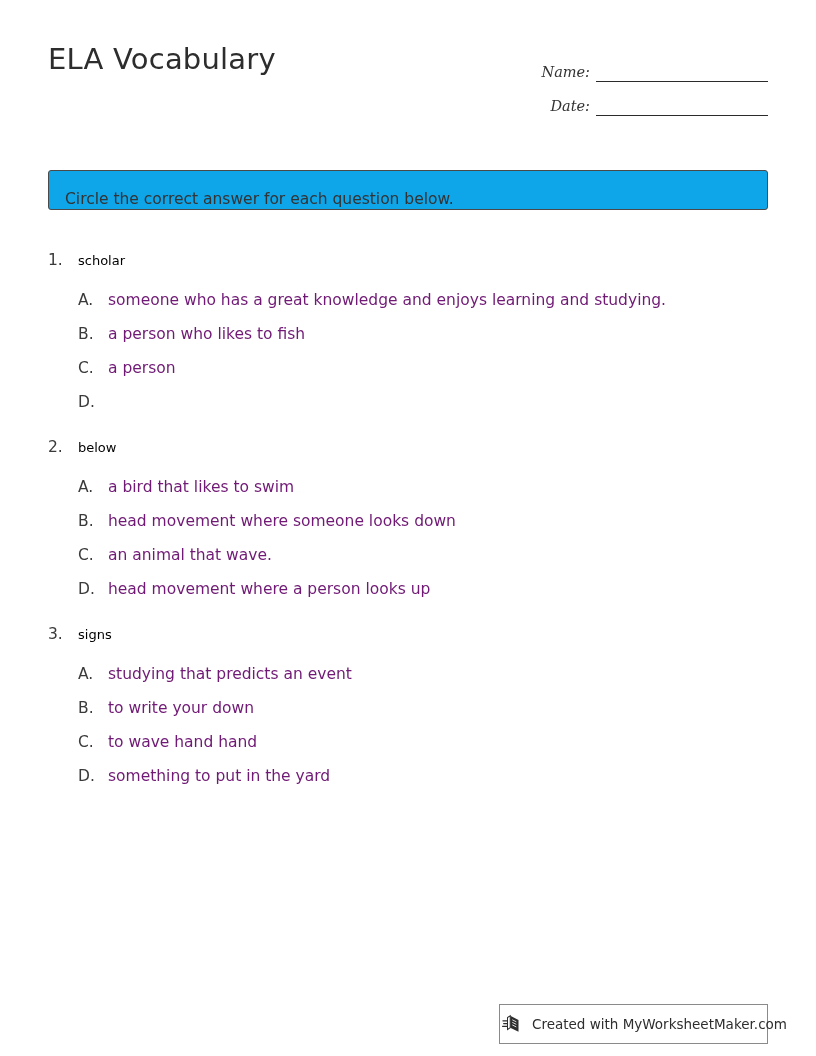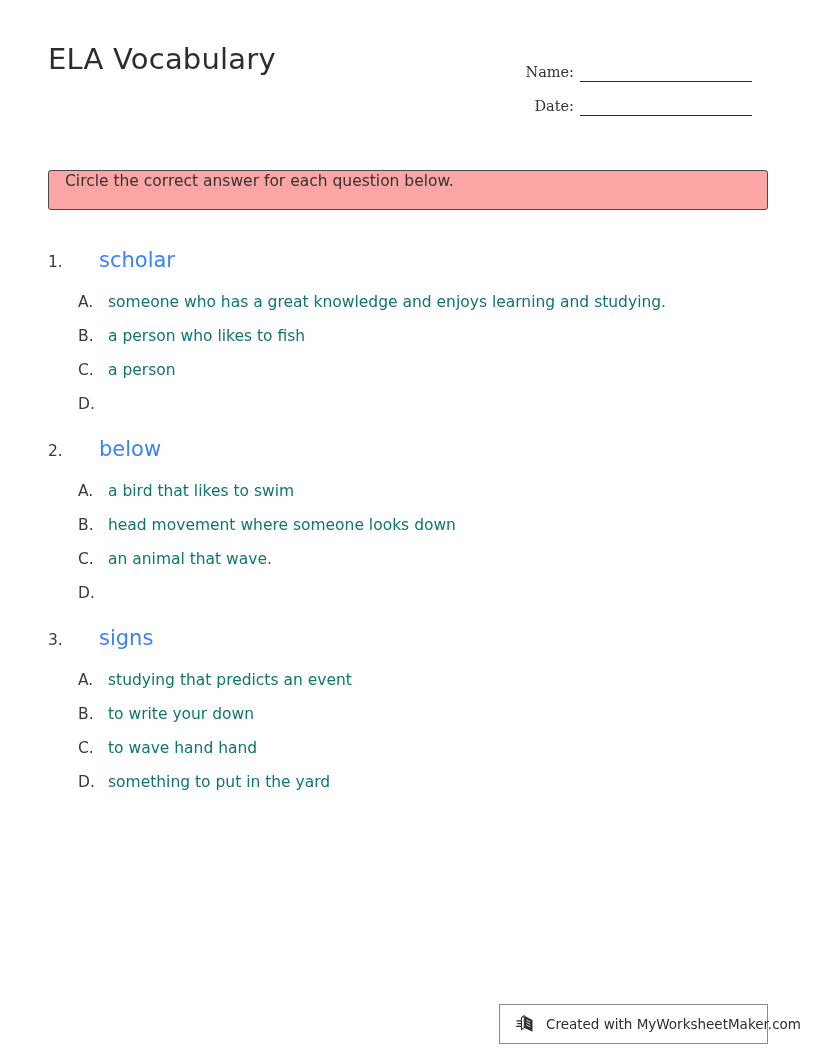--- a/index.html
+++ b/index.html
@@ -19,21 +19,21 @@
   .page {
     position: absolute;
     inset: 0;
   }
 
   
   .header {
     position: absolute;
     left: 48px;
     top: 42px;
-    right: 64px;
+    right: 48px;
     height: 80px;
   }
   .worksheet-title {
     position: absolute;
     left: 0;
     top: 0;
     font-size: 29px;
     font-weight: 400;
     letter-spacing: 0.2px;
     color: #2d2d2d;
@@ -54,40 +54,41 @@
   }
   .nd-label {
     font-family: "DejaVu Serif", serif;
     font-size: 14.5px;
     color: #333333;
     text-align: right;
     width: 72px;
     padding-right: 6px;
     line-height: 20px;
     white-space: nowrap;
+    font-style: italic;
   }
   .nd-line {
     flex: 1;
     border-bottom: 1.4px solid #2b2b2b;
     height: 20px;
   }
 
   
   .instruction-box {
     position: absolute;
     left: 48px;
     top: 170px;
     width: 720px;
     height: 40px;
     border: 1.3px solid #4a4a4a;
     border-radius: 3px;
     box-sizing: border-box;
     display: flex;
-    align-items: flex-start;
-    background: #fca5a5;
+    align-items: flex-end;
+    background: #0ea5e9;
   }
   .instruction-text {
     padding-left: 16px;
     font-size: 15.5px;
     color: #333333;
     line-height: 20px;
   }
 
   
   .questions {
@@ -105,57 +106,56 @@
     margin-bottom: 19px;
   }
   .q-number {
     width: 30px;
     flex: none;
     font-size: 15.5px;
     color: #3a3a3a;
     line-height: 21px;
   }
   .q-word {
-    font-size: 21px;
-    color: #3b82f6;
-    line-height: 21px;
-    margin-left: 21px;
+    font-size: 13px;
+    color: #000000;
+    line-height: 21px;
   }
   .option-row {
     display: flex;
     align-items: baseline;
     margin-bottom: 13px;
     padding-left: 30px;
   }
   .opt-letter {
     width: 30px;
     flex: none;
     font-size: 15.5px;
     color: #3a3a3a;
     line-height: 21px;
   }
   .opt-text {
     font-size: 15.5px;
-    color: #0f766e;
+    color: #701a75;
     line-height: 21px;
   }
 
   
   .footer-badge {
     position: absolute;
     left: 499px;
     top: 1004px;
     width: 269px;
     height: 40px;
     border: 1px solid #8a8a8a;
     box-sizing: border-box;
     background: #ffffff;
     display: flex;
     align-items: center;
-    padding-left: 16px;
+    padding-left: 2px;
   }
   .badge-logo {
     width: 22px;
     height: 22px;
     flex: none;
     margin-right: 8px;
     display: block;
   }
   .badge-text {
     font-size: 13.5px;
@@ -222,20 +222,21 @@
         <div class="option-row">
           <span class="opt-letter">B.</span>
           <span class="opt-text">head movement where someone looks down</span>
         </div>
         <div class="option-row">
           <span class="opt-letter">C.</span>
           <span class="opt-text">an animal that wave.</span>
         </div>
         <div class="option-row">
           <span class="opt-letter">D.</span>
+          <span class="opt-text">head movement where a person looks up</span>
         </div>
       </div>
       <div class="question-block">
         <div class="question-row">
           <span class="q-number">3.</span>
           <span class="q-word">signs</span>
         </div>
         <div class="option-row">
           <span class="opt-letter">A.</span>
           <span class="opt-text">studying that predicts an event</span>

